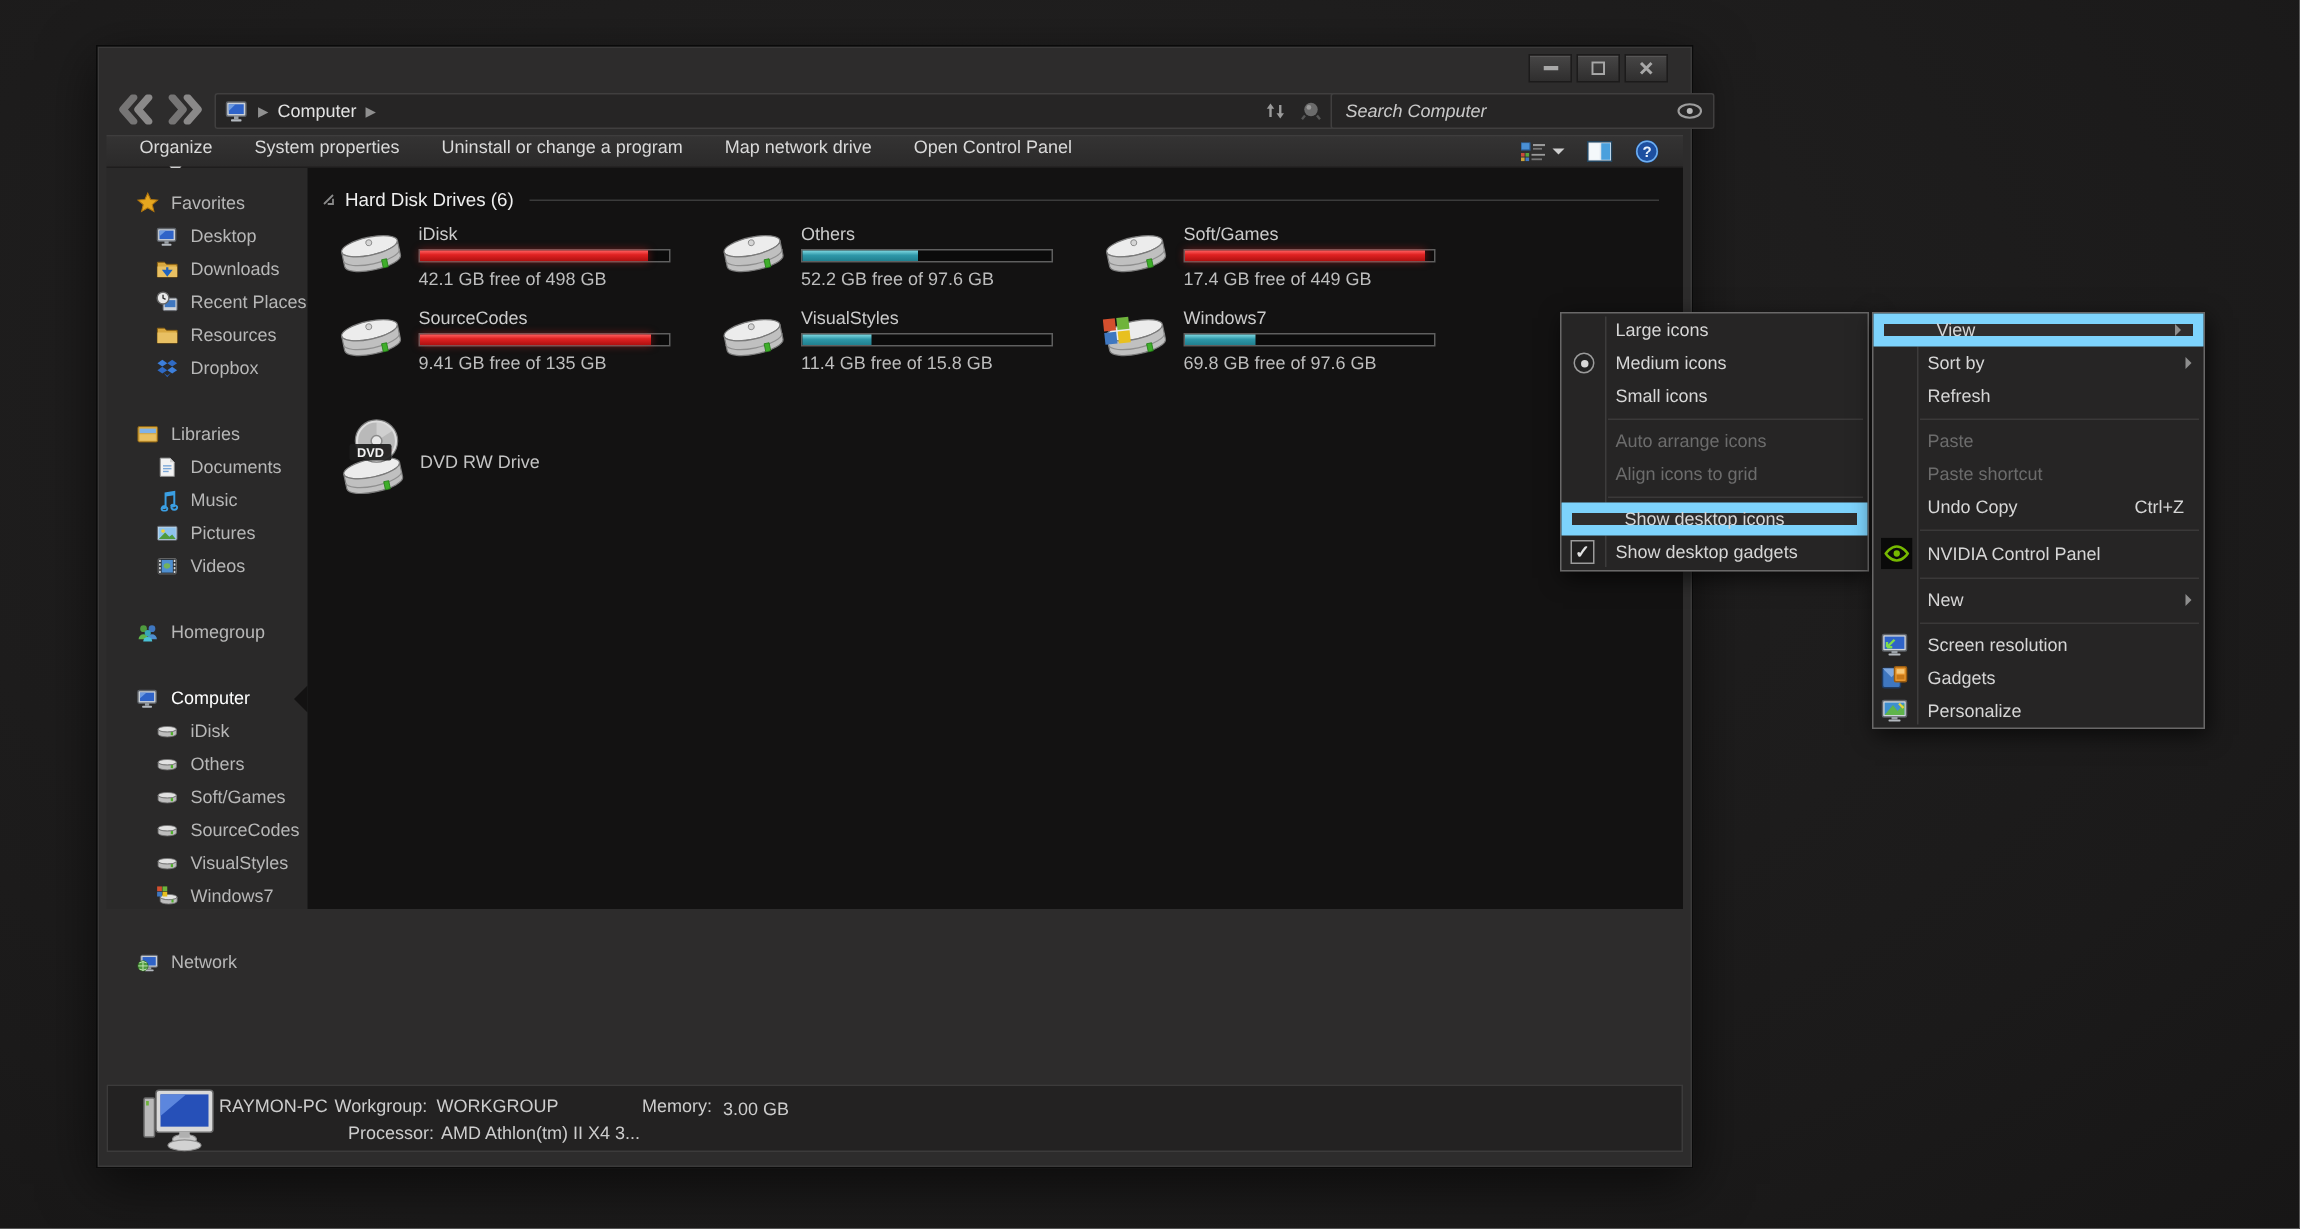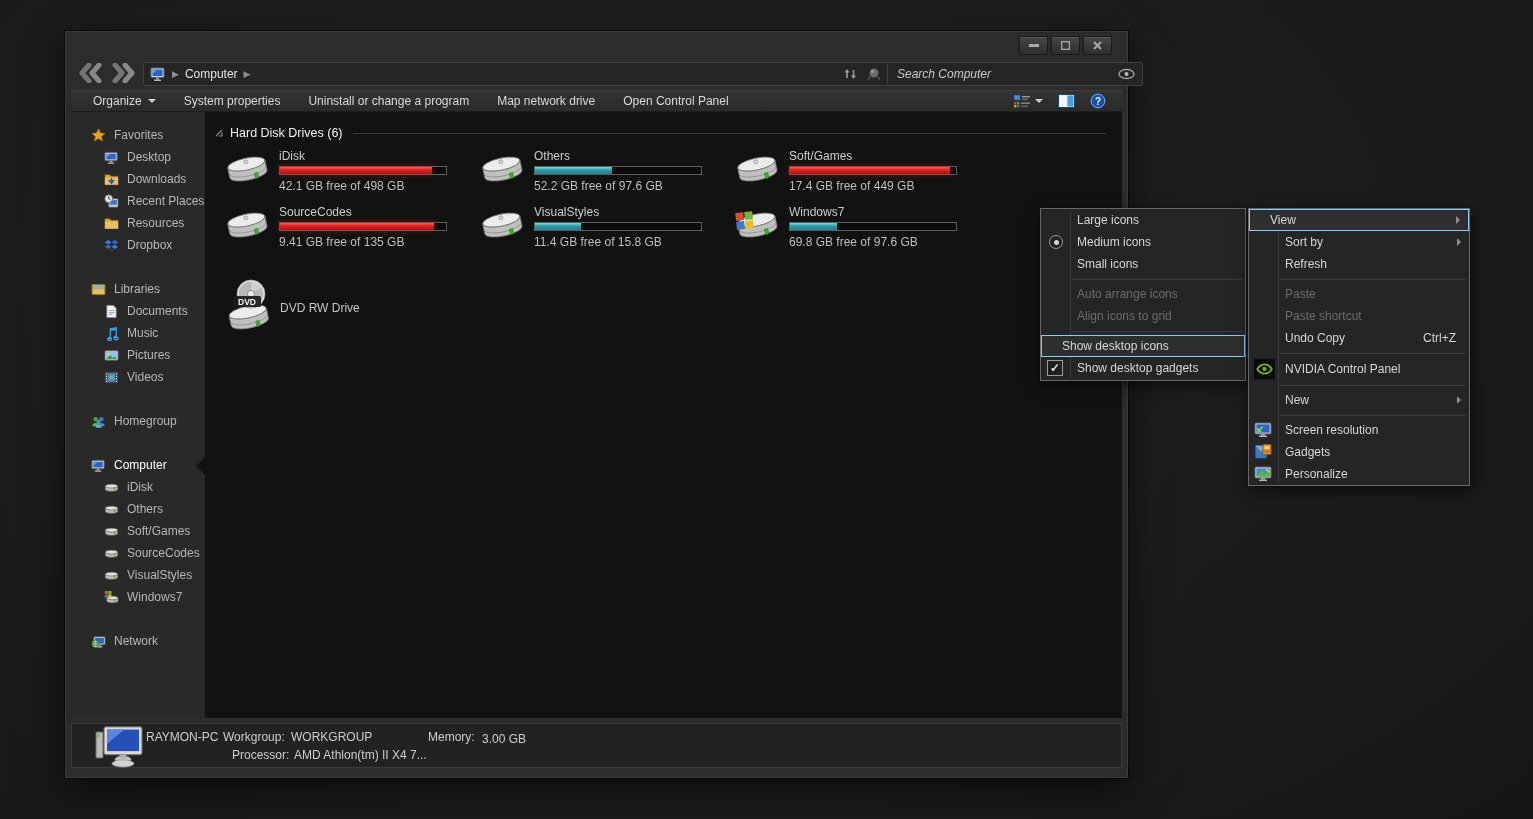--- a/index.html
+++ b/index.html
@@ -42,27 +42,27 @@
   }
   .searchbox input::placeholder{color:#c9c9c9;font-style:italic;opacity:1;}
   
   .toolbar{
     position:absolute;top:59px;left:6px;width:1051px;height:22px;
     background:linear-gradient(#343333,#2b2a2a);
     border-top:1px solid #3e3d3d;border-bottom:1px solid #1e1d1d;
     display:flex;align-items:center;font-size:12px;color:#d9d9d9;
     box-sizing:border-box;
   }
-  .tb-item{padding:0 14px;display:flex;align-items:center;gap:6px;height:100%;cursor:default;}
+  .tb-item{padding:0 14px;display:flex;align-items:center;gap:6px;height:100%;cursor:default;flex-direction:column;}
   .tb-item:first-child{padding-left:22px;}
   .caret-down{width:0;height:0;border-left:4px solid transparent;border-right:4px solid transparent;border-top:4px solid #cfcfcf;display:inline-block;}
   .tb-right{margin-left:auto;display:flex;align-items:center;gap:15px;margin-right:16px;}
   .tb-iconbtn{display:flex;align-items:center;gap:5px;}
   
-  .window-body{position:absolute;top:81px;left:6px;width:1051px;height:606px;display:flex;}
+  .window-body{position:absolute;top:81px;left:6px;width:1051px;height:494px;display:flex;}
   .sidebar{width:134px;background:#2a2929;position:relative;flex:none;}
   .side-list{padding-top:12px;font-size:12px;color:#b7b7b7;}
   .srow{height:22px;display:flex;align-items:center;padding-left:20px;white-space:nowrap;cursor:default;}
   .srow.child{padding-left:33px;}
   .srow .lbl{margin-left:8px;}
   .srow.sel{color:#ffffff;}
   .sspace{height:22px;}
   .sel-notch{
     position:absolute;right:0;top:345px;width:0;height:0;
     border-top:9px solid transparent;border-bottom:9px solid transparent;border-right:9px solid #131212;
@@ -107,21 +107,21 @@
     position:absolute;background:#262525;border:1px solid #696868;
     box-shadow:2px 4px 14px rgba(0,0,0,.65);
     font-size:12px;color:#d6d6d6;z-index:60;box-sizing:border-box;
   }
   .menu .gutterline{position:absolute;top:2px;bottom:2px;left:29px;width:1px;background:#3d3c3c;}
   #viewMenu{left:1040px;top:208px;width:206px;height:173px;}
   #ctxMenu{left:1248px;top:208px;width:222px;height:278px;}
   .mrow{height:22px;display:flex;align-items:center;padding-left:36px;position:relative;cursor:default;box-sizing:border-box;}
   .mrow.tall{height:24px;}
   .mrow.dis{color:#6c6c6c;}
-  .mrow.hot{border:1px solid #7dd3fc;background:#2f2e2e;padding-left:20px;}
+  .mrow.hot{border:7px solid #7dd3fc;background:#2f2e2e;padding-left:35px;}
   .msep{height:1px;background:#3a3939;margin:4px 3px 3px 31px;}
   .subarrow{position:absolute;right:8px;top:50%;transform:translateY(-50%);width:0;height:0;border-top:4px solid transparent;border-bottom:4px solid transparent;border-left:4px solid #8e8e8e;}
   .shortcut{position:absolute;right:13px;}
   .radio{position:absolute;left:8px;top:4px;width:12px;height:12px;border:1px solid #9b9b9b;border-radius:50%;background:#222;display:flex;align-items:center;justify-content:center;}
   .radio .dot{width:5px;height:5px;border-radius:50%;background:#d8d8d8;}
   .checkbox{position:absolute;left:6px;top:3px;width:14px;height:14px;border:1px solid #9b9b9b;background:#201f1f;color:#e2e2e2;font-size:12px;line-height:14px;text-align:center;font-weight:bold;}
   .gicon{position:absolute;left:5px;top:50%;transform:translateY(-50%);}
   
   .ic{display:inline-block;line-height:0;flex:none;}
 </style>
@@ -607,21 +607,21 @@
           <rect x="25.5" y="28.5" width="7" height="4" fill="#b0b0b0"></rect>
           <ellipse cx="29" cy="37.5" rx="11" ry="3.6" fill="#d2d2d2" stroke="#8f8f8f" stroke-width=".7"></ellipse>
         </svg>
     </span>
     <span class="d-name">RAYMON-PC</span>
     <span class="d-wglbl">Workgroup:</span>
     <span class="d-wg">WORKGROUP</span>
     <span class="d-memlbl">Memory:</span>
     <span class="d-mem">3.00 GB</span>
     <span class="d-proclbl">Processor:</span>
-    <span class="d-proc">AMD Athlon(tm) II X4 7...</span>
+    <span class="d-proc">AMD Athlon(tm) II X4 3...</span>
   </div>
 </div>
 
 <div class="menu" id="viewMenu">
   <div class="gutterline"></div>
   <div class="mrow">
       <span>Large icons</span>
     </div>
   <div class="mrow">
     <span class="radio">

